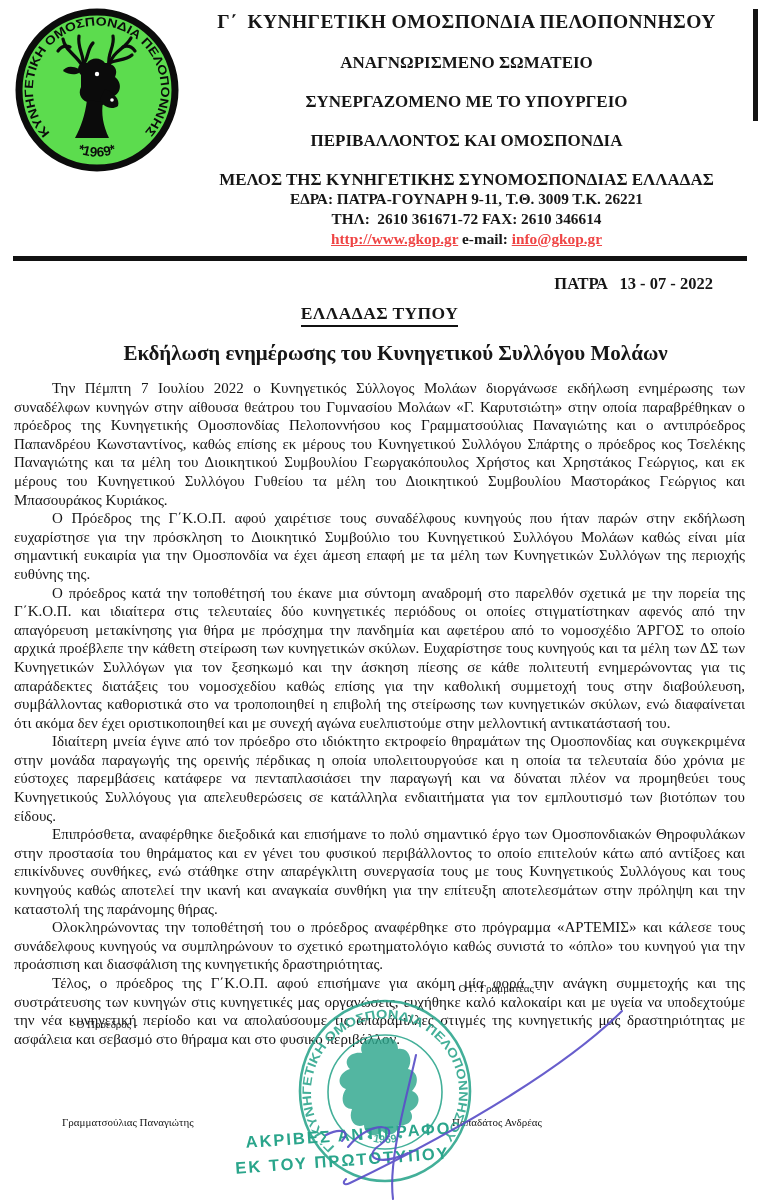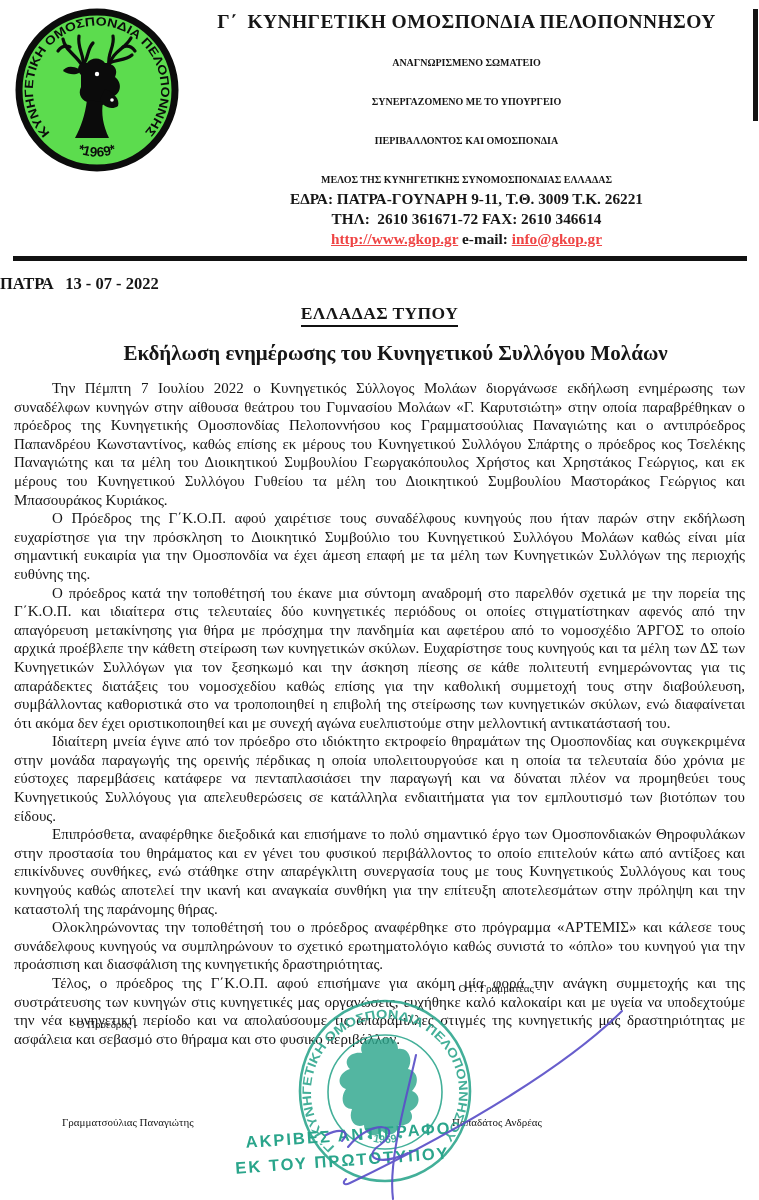--- a/index.html
+++ b/index.html
@@ -4,26 +4,26 @@
 <style>
   html,body{margin:0;padding:0;background:#ffffff;}
   .page{position:relative;width:759px;height:1200px;background:#fff;overflow:hidden;
         font-family:"Liberation Serif", serif;color:#161616;}
   
   .header{position:relative;min-height:176px;}
   .logo-svg{position:absolute;left:13px;top:5px;}
   .edge-artifact{position:absolute;right:1px;top:9px;width:5px;height:112px;background:#141414;}
   .header-text{margin-left:184px;margin-right:10px;text-align:center;padding-top:11px;}
   .org-name{font-size:19.5px;font-weight:bold;letter-spacing:.4px;margin-bottom:5px;white-space:pre;}
-  .org-sub{font-size:10px;font-weight:bold;line-height:19px;margin-top:20px;}
+  .org-sub{font-size:17px;font-weight:bold;line-height:19px;margin-top:20px;}
   .org-contact{font-size:15.3px;font-weight:bold;line-height:20px;white-space:pre;}
   .link{color:#ef4444;font-weight:bold;text-decoration:underline;}
   .divider{margin:7px 12px 0 13px;height:5px;background:#121212;}
   
-  .date-line{margin-top:13px;padding-right:46px;font-weight:bold;font-size:16.5px;white-space:pre;}
+  .date-line{margin-top:13px;text-align:right;padding-right:46px;font-weight:bold;font-size:16.5px;white-space:pre;}
   .press-label-wrap{text-align:center;margin-top:9px;}
   .press-label{display:inline-block;font-weight:bold;font-size:17.5px;letter-spacing:.4px;
                border-bottom:2.5px solid #111;padding-bottom:1px;}
   .doc-title{text-align:center;font-size:21px;font-weight:bold;margin-top:14px;padding-left:32px;}
   
   .body-text{margin:13px 14px 0 14px;font-size:15px;line-height:18.6px;text-align:justify;}
   .body-text p{margin:0;text-indent:38px;}
   
   .sig{position:absolute;font-size:11px;text-align:left;}
   .sig-role-left{left:70px;top:1018px;width:200px;}

